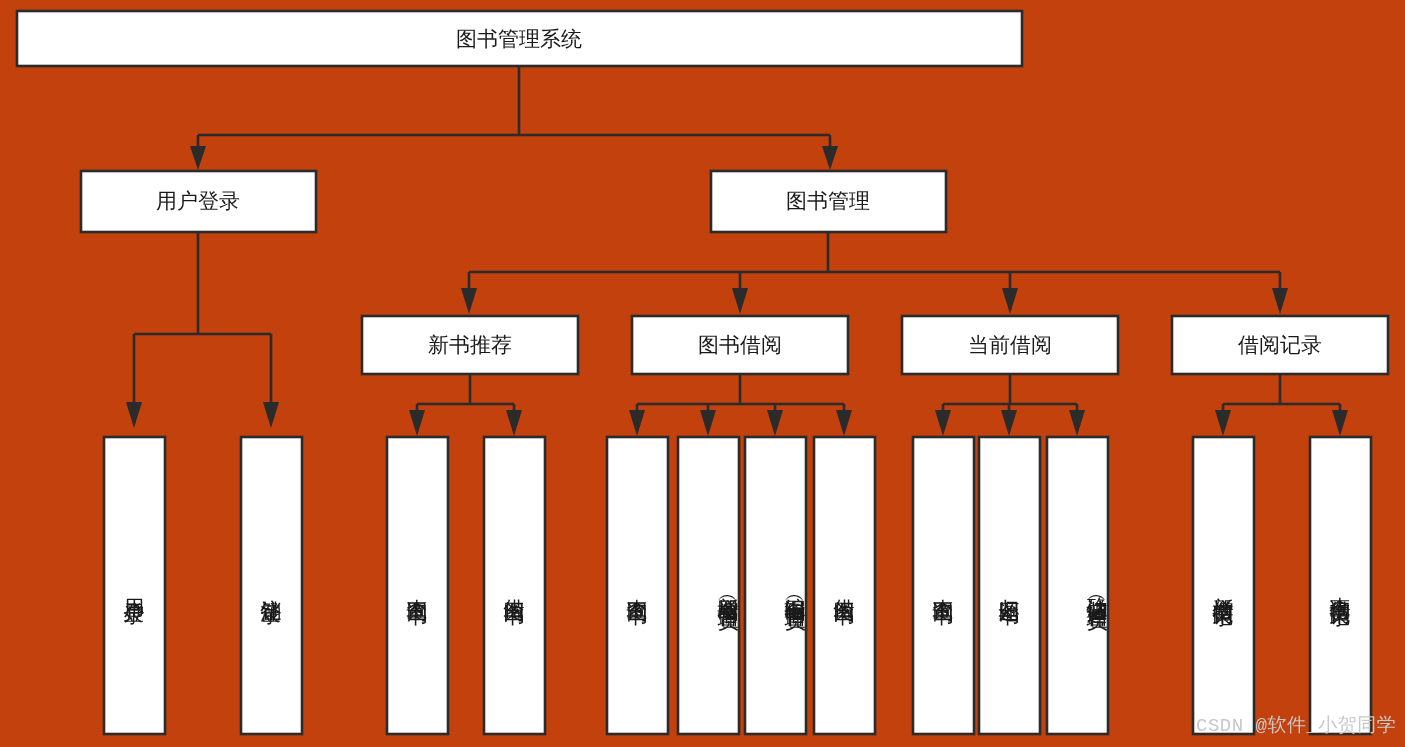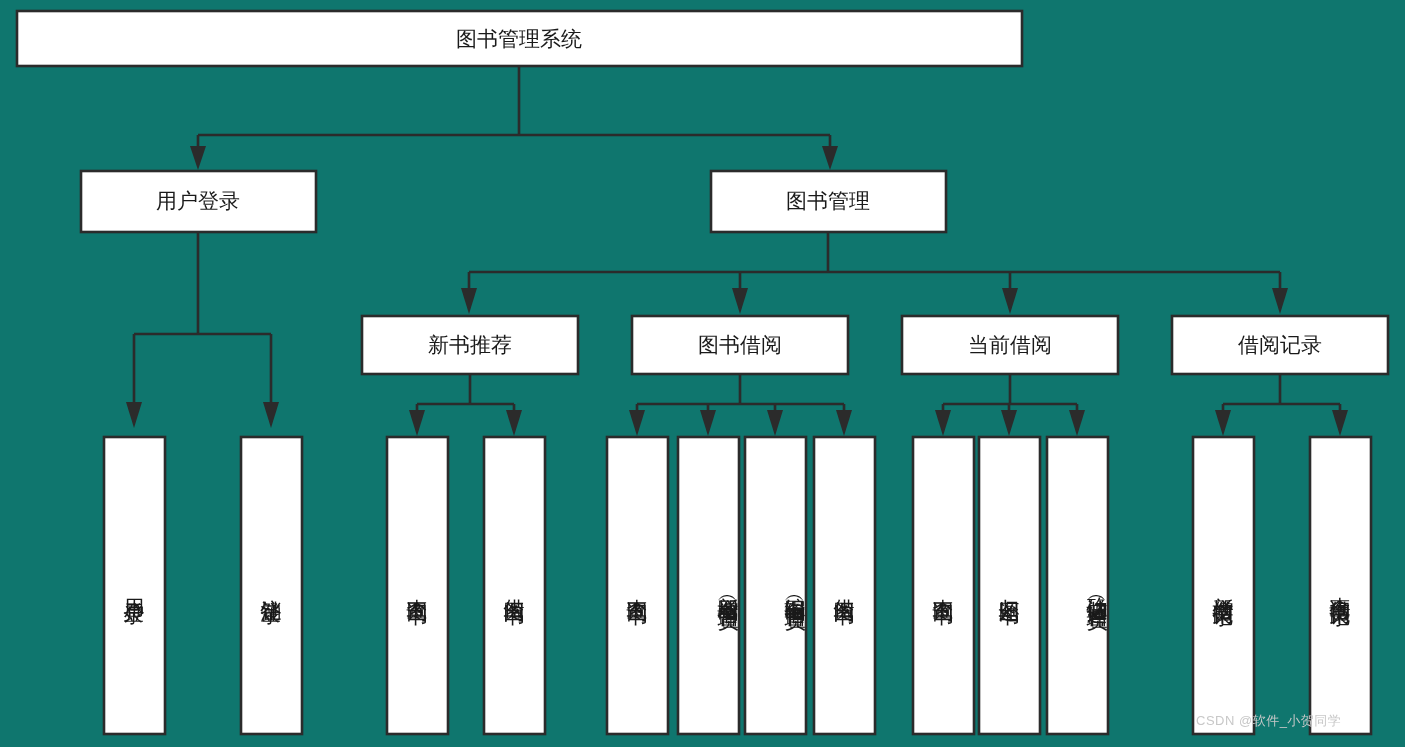--- a/index.html
+++ b/index.html
@@ -10,21 +10,21 @@
   body {
     width: 1405px;
     height: 747px;
     font-family: "Liberation Sans", "DejaVu Sans", sans-serif;
     overflow: hidden;
   }
   #diagram-root {
     position: relative;
     width: 1405px;
     height: 747px;
-    background: #0f766e;
+    background: #c2410c;
   }
   svg.flow {
     position: absolute;
     top: 0;
     left: 0;
     width: 1405px;
     height: 747px;
     display: block;
   }
   .node-box {
@@ -65,22 +65,22 @@
     pointer-events: none;
     box-sizing: border-box;
   }
   .leaf-label.center-v {
     align-items: center;
   }
   .watermark {
     position: absolute;
     left: 1196px;
     top: 712px;
-    font-family: Liberation Sans, sans-serif;
-    font-size: 13px;
+    font-family: Liberation Mono, monospace;
+    font-size: 19px;
     color: #c8c8c8;
     white-space: nowrap;
     letter-spacing: 0.5px;
   }
 </style>
 </head>
 <body>
 
 <div id="diagram-root">
 

